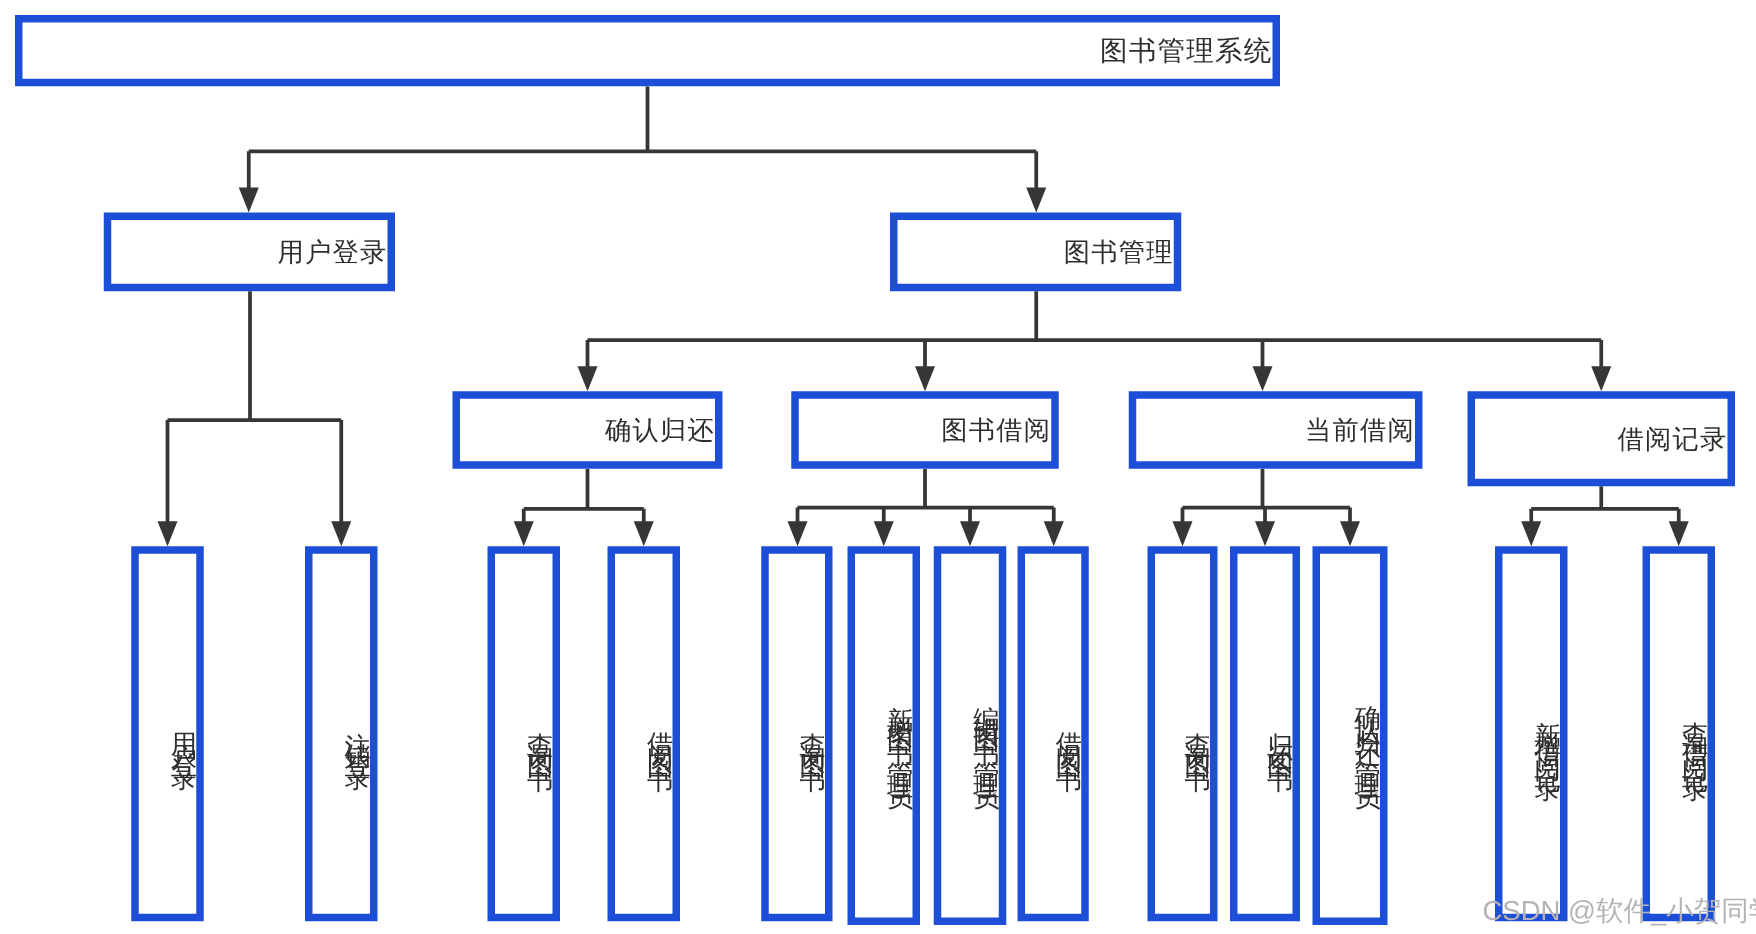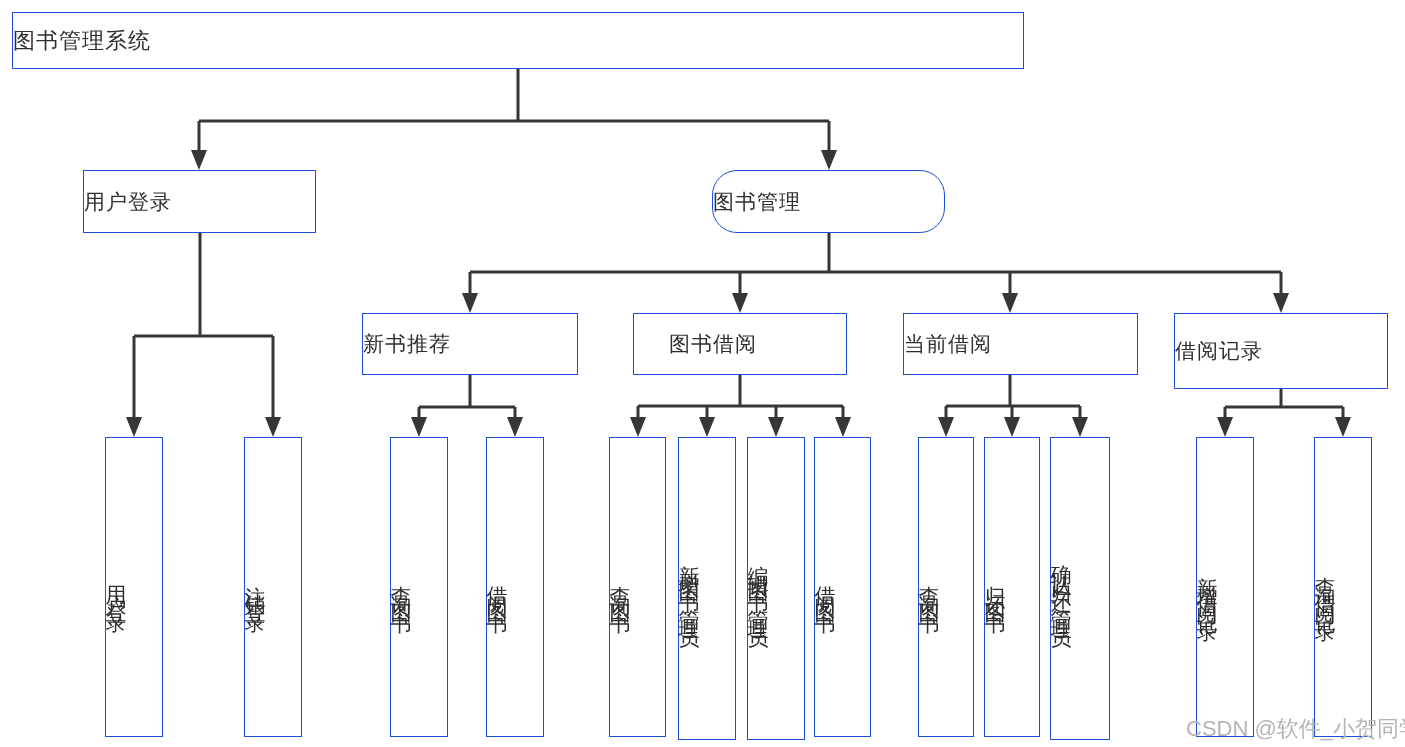--- a/index.html
+++ b/index.html
@@ -18,25 +18,25 @@
   #connectors {
     position: absolute;
     left: 0;
     top: 0;
     width: 1405px;
     height: 747px;
   }
   .node {
     position: absolute;
     box-sizing: border-box;
-    border: 1px solid #1d4ed8;
+    border: 6px solid #1d4ed8;
     background: #ffffff;
     display: flex;
     align-items: center;
-    justify-content: flex-start;
+    justify-content: flex-end;
     color: #2e2e2e;
   }
   .node.h {
     font-size: 21px;
     letter-spacing: 1px;
   }
   .node.root {
     font-size: 22px;
   }
   .node.v span {
@@ -102,26 +102,26 @@
     </g>
   </svg>
 
   <div class="node h root" style="left:12px; top:12px; width:1012px; height:57px;">
     <span>图书管理系统</span>
   </div>
 
   <div class="node h" style="left:83px; top:170px; width:233px; height:63px;">
     <span>用户登录</span>
   </div>
-  <div class="node h" style="left:712px; top:170px; width:233px; height:63px;border-radius:25px;">
+  <div class="node h" style="left:712px; top:170px; width:233px; height:63px;">
     <span>图书管理</span>
   </div>
 
   <div class="node h" style="left:362px; top:313px; width:216px; height:62px;">
-    <span>新书推荐</span>
+    <span>确认归还</span>
   </div>
   <div class="node h" style="left:633px; top:313px; width:214px; height:62px;padding-left:35px;">
     <span>图书借阅</span>
   </div>
   <div class="node h" style="left:903px; top:313px; width:235px; height:62px;">
     <span>当前借阅</span>
   </div>
   <div class="node h" style="left:1174px; top:313px; width:214px; height:76px;">
     <span>借阅记录</span>
   </div>

